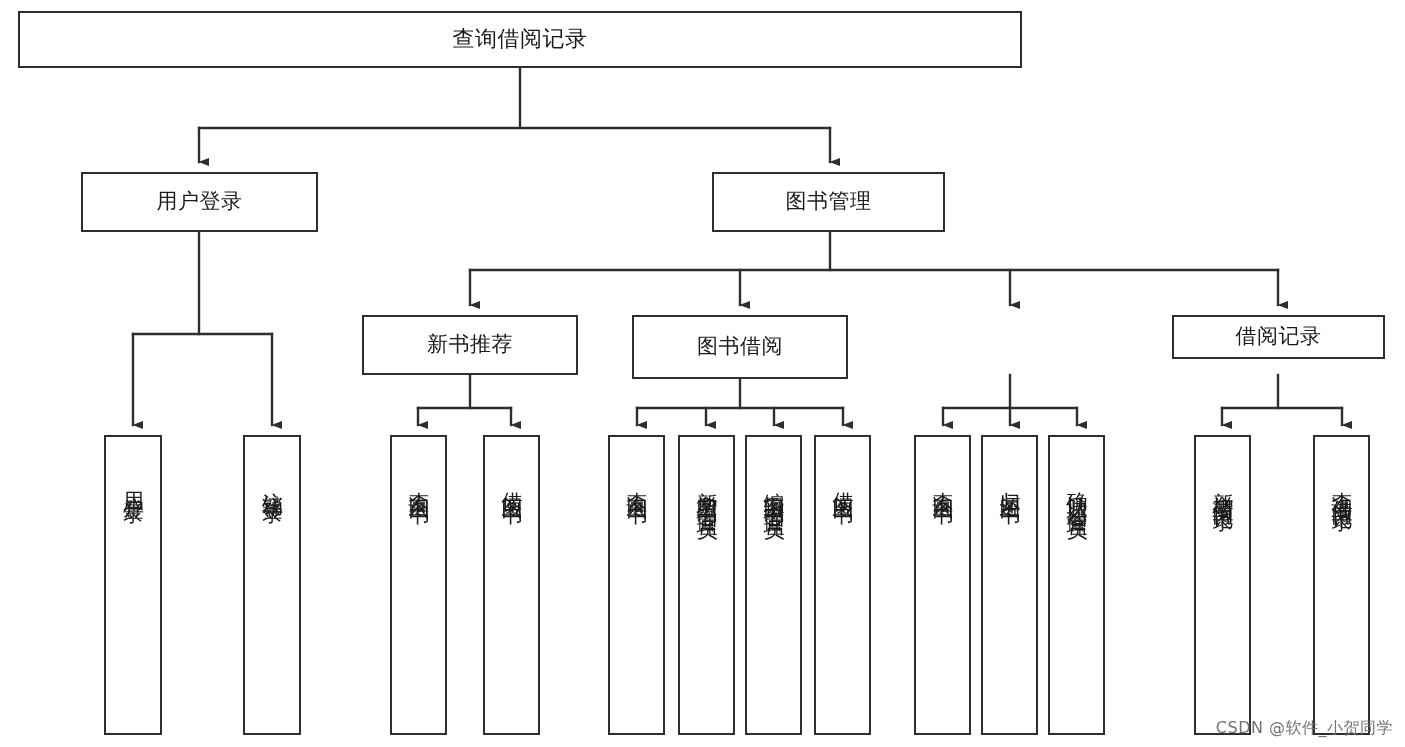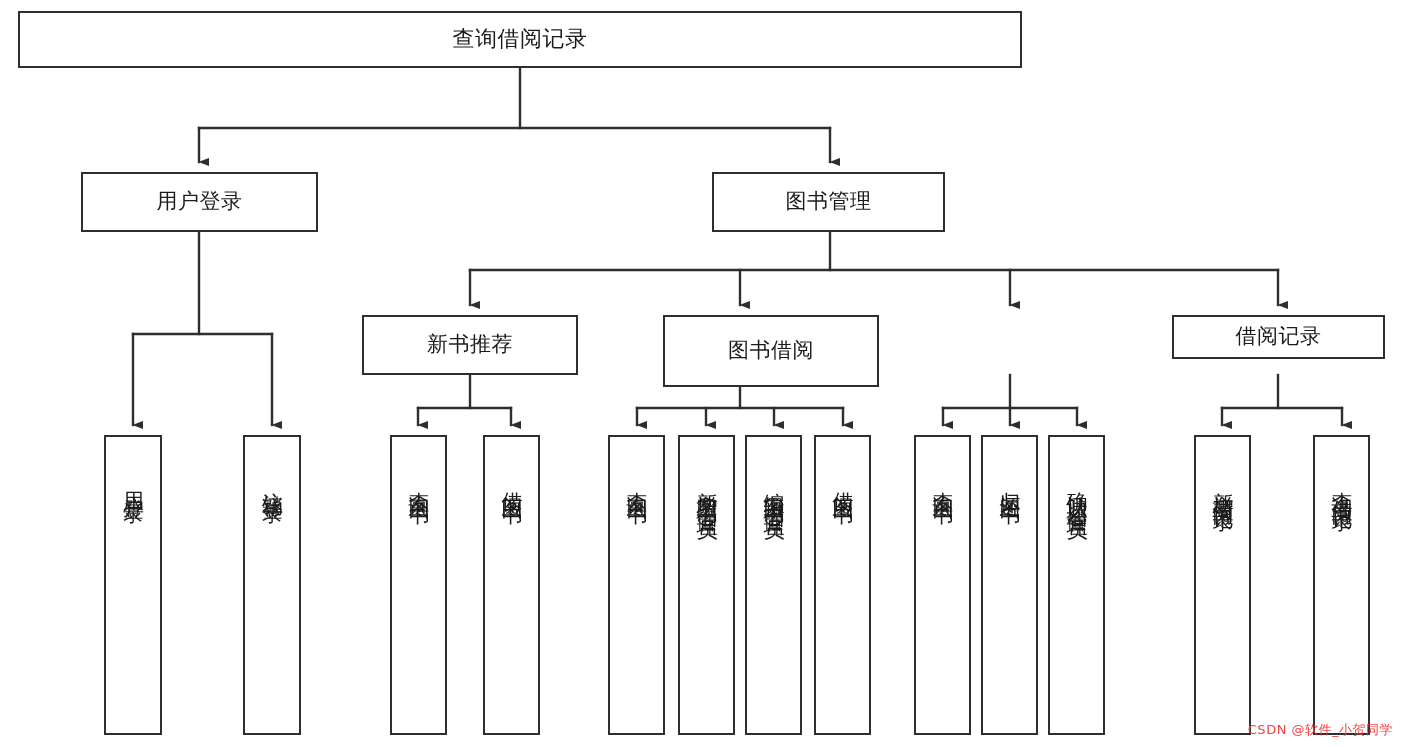--- a/index.html
+++ b/index.html
@@ -57,22 +57,22 @@
     text-orientation: upright;
     font-size: 21px;
     letter-spacing: 4px;
     line-height: 1.0;
     white-space: nowrap;
   }
   #watermark {
     position: absolute;
     right: 12px;
     bottom: 8px;
-    font-size: 13px;
-    color: #ef4444;
+    font-size: 16px;
+    color: #737373;
     letter-spacing: 0.5px;
     z-index: 5;
     white-space: nowrap;
   }
 </style>
 </head>
 <body>
 
 <div id="canvas">
 
@@ -136,21 +136,21 @@
   <div class="node horiz" style="left:81px; top:172px; width:237px; height:60px;">
     <span class="node-label">用户登录</span>
   </div>
   <div class="node horiz" style="left:712px; top:172px; width:233px; height:60px;font-family:Liberation Serif, serif;">
     <span class="node-label">图书管理</span>
   </div>
 
   <div class="node horiz" style="left:362px; top:315px; width:216px; height:60px;">
     <span class="node-label">新书推荐</span>
   </div>
-  <div class="node horiz" style="left:663px; top:315px; width:216px; height:72px;">
+  <div class="node horiz" style="left:632px; top:315px; width:216px; height:64px;">
     <span class="node-label">图书借阅</span>
   </div>
   <div class="node horiz" style="left:1172px; top:315px; width:213px; height:44px;">
     <span class="node-label">借阅记录</span>
   </div>
 
   <div class="node leaf" style="left:104px; top:435px; width:58px; height:300px;">
     <span class="node-label">用户登录</span>
   </div>
   <div class="node leaf" style="left:243px; top:435px; width:58px; height:300px;">

